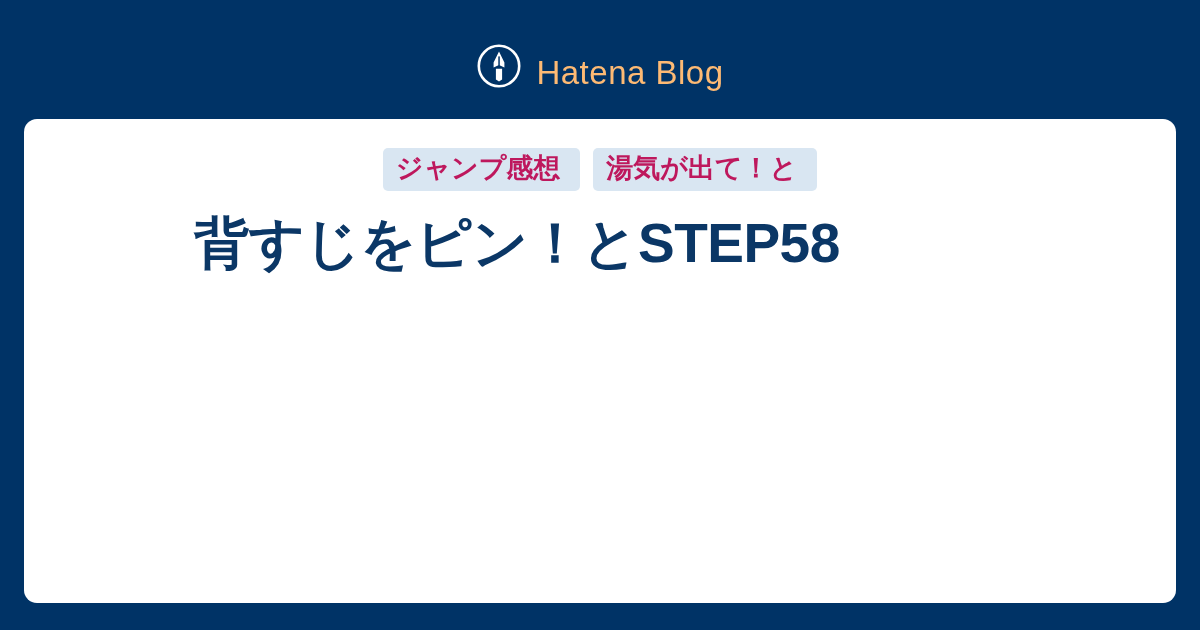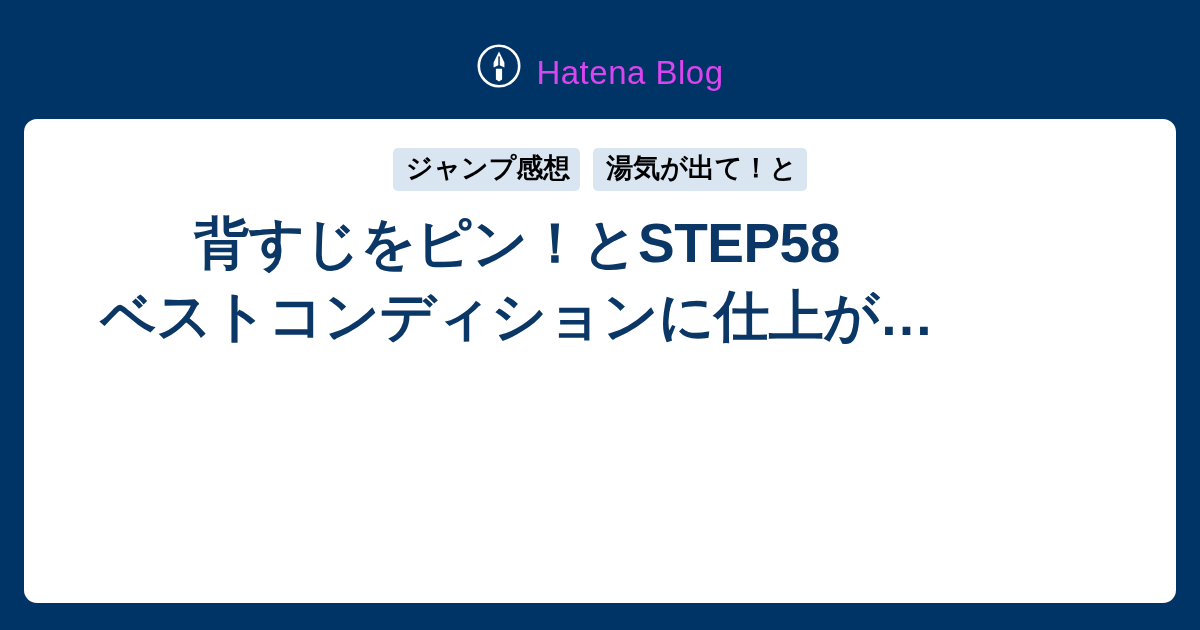--- a/index.html
+++ b/index.html
@@ -34,21 +34,21 @@
     justify-content: center;
     gap: 14px;
   }
   .brand-logo {
     width: 46px;
     height: 46px;
     flex: 0 0 46px;
     display: block;
   }
   .brand-name {
-    color: #d946ef;
+    color: #fdba74;
     font-size: 33px;
     font-weight: 300;
     letter-spacing: 0.5px;
     line-height: 1;
     white-space: nowrap;
     margin-top: 12px;
   }
 
   
   .card {
@@ -69,25 +69,25 @@
     left: 0;
     top: 29px;
     width: 1152px;
     display: flex;
     justify-content: center;
     align-items: flex-start;
     gap: 13px;
   }
   .tag {
     background: #d9e6f2;
-    color: #000000;
+    color: #be185d;
     font-size: 27px;
     font-weight: bold;
     line-height: 1;
-    padding: 7px 10px 9px 13px;
+    padding: 7px 20px 9px 13px;
     border-radius: 5px;
     white-space: nowrap;
     letter-spacing: 0px;
   }
 
   
   .entry-title {
     position: absolute;
     left: 0;
     top: 88px;
@@ -125,17 +125,16 @@
 
   <div class="card">
 
     <div class="tag-row">
       <span class="tag">ジャンプ感想</span>
       <span class="tag">湯気が出て！と</span>
     </div>
 
     <div class="entry-title">
       <span class="tline">背すじをピン！とSTEP58</span>
-      <span class="tline">ベストコンディションに仕上が…</span>
     </div>
 
   </div>
 </div>
 
 </body></html>

